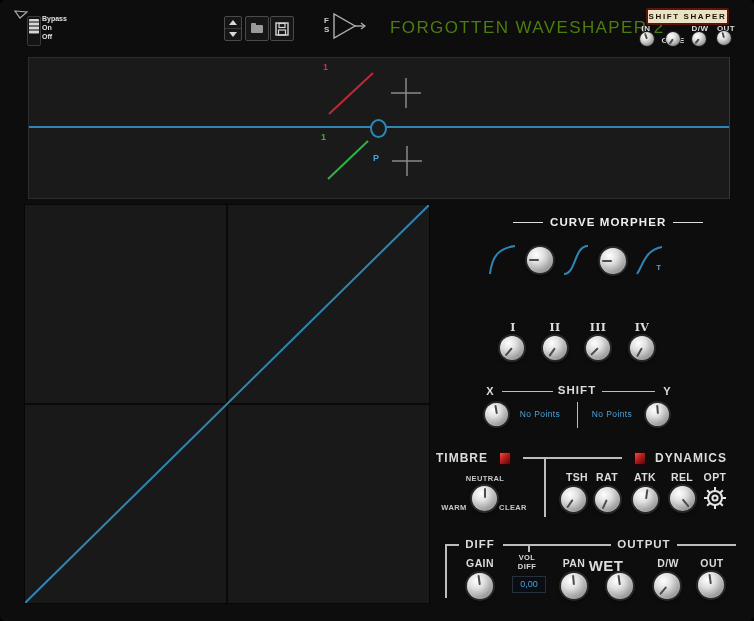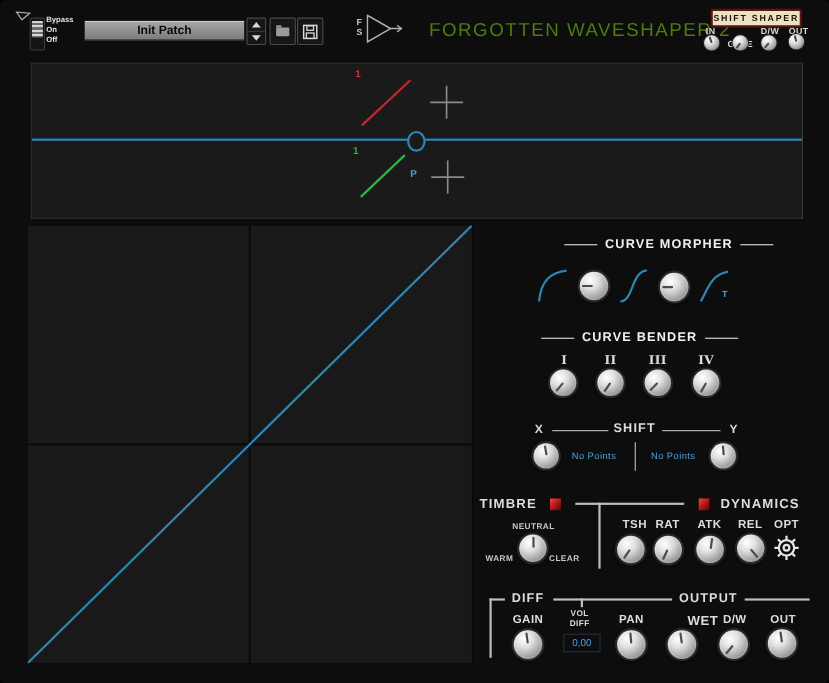--- a/index.html
+++ b/index.html
@@ -83,23 +83,20 @@
     <polygon points="1,1 13,2 6,8" fill="none" stroke="#a8a8a8" stroke-width="1.2"></polygon>
   </svg>
 
   <div id="bypass-track" class="abs">
     <div id="bypass-handle"></div>
   </div>
   <div class="sw-lbl" style="top:15px">Bypass</div>
   <div class="sw-lbl" style="top:24px">On</div>
   <div class="sw-lbl" style="top:33px">Off</div>
 
-  <div id="preset-box" class="abs">
-    <span>Init Patch</span>
-  </div>
 
   <div id="spinner" class="abs">
     <div class="cell">
         <div class="tri-up"></div>
       </div>
     <div class="cell">
         <div class="tri-dn"></div>
       </div>
   </div>
 
@@ -186,25 +183,20 @@
     <path d="M2,31 C14,31 12,3 26,3" fill="none" stroke="#2e86b5" stroke-width="2"></path>
   </svg>
   <div class="knob k26" style="left:600px;top:248px">
       <div class="ptr" style="transform:rotate(-90deg)"></div>
     </div>
   <svg class="abs" style="left:634px;top:243px" width="30" height="34">
     <path d="M3,31 C9,22 11,7 28,4" fill="none" stroke="#2e86b5" stroke-width="2"></path>
   </svg>
   <div class="lbl blue-txt" style="left:659px;top:263px;font-size:8px;color:#4aa0d8">T</div>
 
-  <div class="sec-title" style="left:492px;top:301px">
-    <div class="dash"></div>
-      <span>CURVE BENDER</span>
-      <div class="dash"></div>
-  </div>
   <div class="lbl roman" style="left:513px;top:321px">I</div>
   <div class="lbl roman" style="left:555px;top:321px">II</div>
   <div class="lbl roman" style="left:598px;top:321px">III</div>
   <div class="lbl roman" style="left:642px;top:321px">IV</div>
   <div class="knob k24" style="left:500px;top:336px">
       <div class="ptr" style="transform:rotate(-140deg)"></div>
     </div>
   <div class="knob k24" style="left:543px;top:336px">
       <div class="ptr" style="transform:rotate(-145deg)"></div>
     </div>
@@ -289,21 +281,21 @@
       <div class="ptr" style="transform:rotate(-8deg)"></div>
     </div>
 
   <div class="lbl" style="left:527px;top:553px;font-size:7.5px">VOL</div>
   <div class="lbl" style="left:527px;top:562px;font-size:7.5px">DIFF</div>
   <div id="voldiff-box" class="abs">
     <span>0,00</span>
   </div>
 
   <div class="lbl" style="left:574px;top:557px;font-size:10.5px">PAN</div>
-  <div class="lbl" style="left:639px;top:557px;font-size:12px">WET</div>
+  <div class="lbl" style="left:606px;top:557px;font-size:15px">WET</div>
   <div class="lbl" style="left:668px;top:557px;font-size:10.5px">D/W</div>
   <div class="lbl" style="left:712px;top:557px;font-size:10.5px">OUT</div>
   <div class="knob k26" style="left:561px;top:573px">
       <div class="ptr" style="transform:rotate(-5deg)"></div>
     </div>
   <div class="knob k26" style="left:607px;top:573px">
       <div class="ptr" style="transform:rotate(-8deg)"></div>
     </div>
   <div class="knob k26" style="left:654px;top:573px">
       <div class="ptr" style="transform:rotate(-140deg)"></div>

